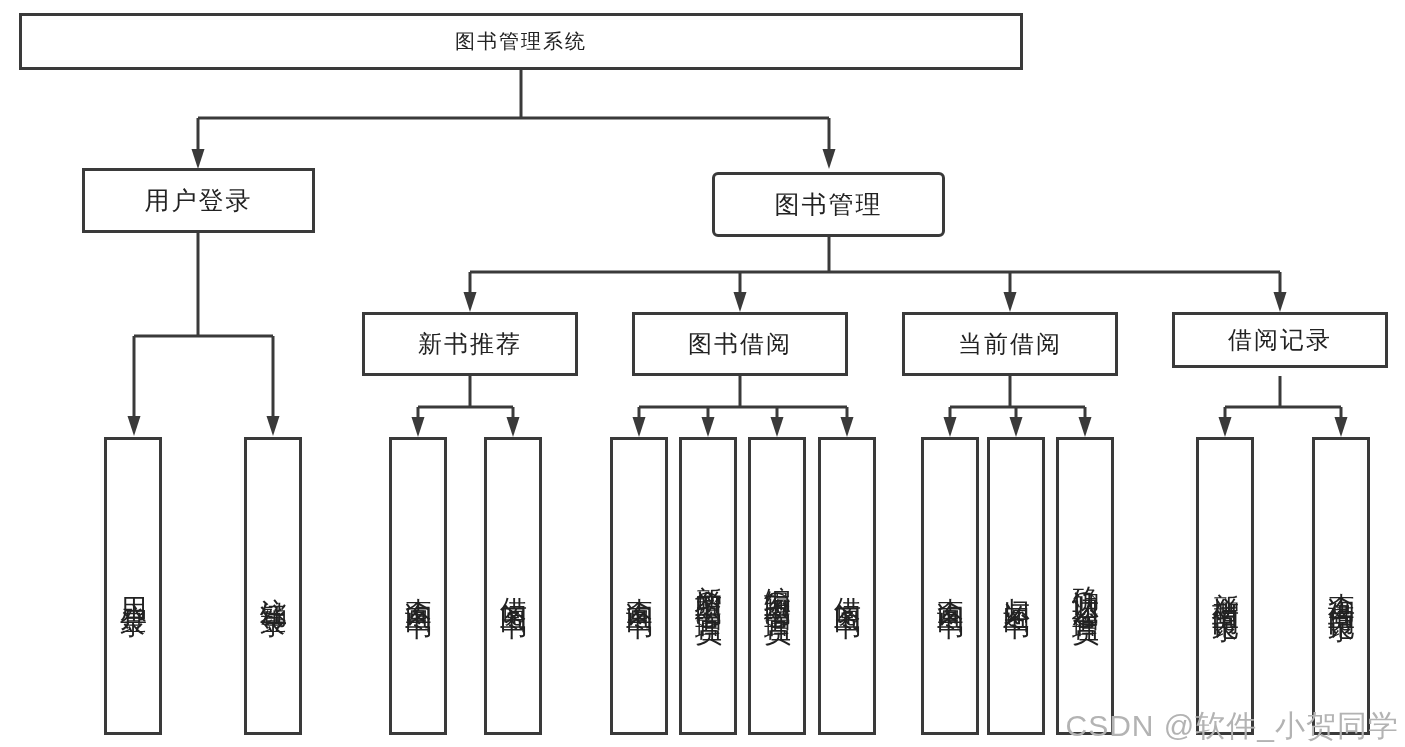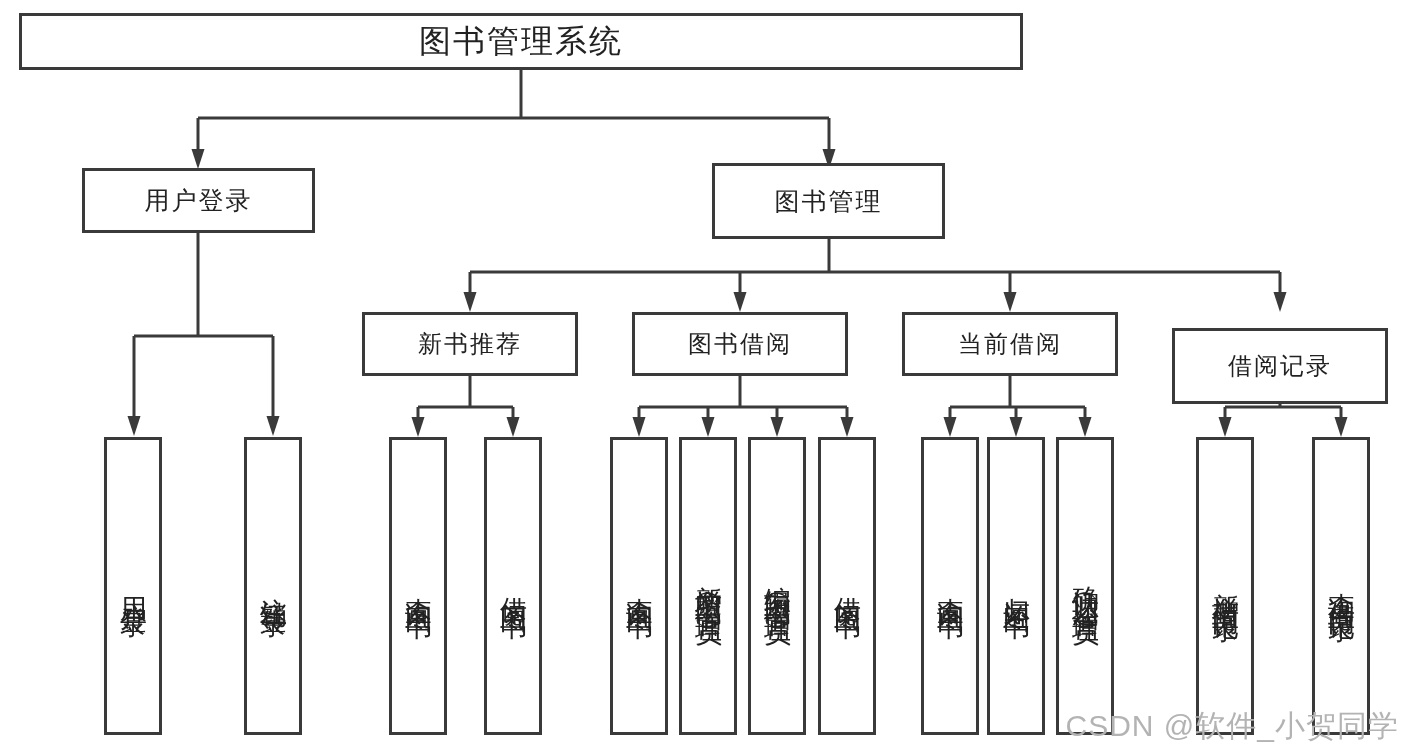--- a/index.html
+++ b/index.html
@@ -21,21 +21,21 @@
   .hbox{
     position:absolute;
     box-sizing:border-box;
     border:3px solid var(--line);
     background:#ffffff;
     display:flex;align-items:center;justify-content:center;
     color:var(--ink);
     letter-spacing:2px;
     white-space:nowrap;
   }
-  .root{font-size:32px;}
+  .root{font-size:20px;}
   .lvl2{font-size:25px;}
   .lvl3{font-size:24px;}
   .leaf{
     position:absolute;
     box-sizing:border-box;
     width:58px;height:298px;top:437px;
     border:3px solid var(--line);
     background:#ffffff;
     display:flex;align-items:center;justify-content:center;
   }
@@ -125,34 +125,34 @@
       <polygon points="1334.5,417 1347.5,417 1341,437"></polygon>
   </svg>
 
   <div class="hbox root" style="left:19px;top:13px;width:1004px;height:57px;">
     <span>图书管理系统</span>
   </div>
 
   <div class="hbox lvl2" style="left:82px;top:168px;width:233px;height:65px;">
     <span>用户登录</span>
   </div>
-  <div class="hbox lvl2" style="left:712px;top:163px;width:233px;height:76px;">
+  <div class="hbox lvl2" style="left:712px;top:172px;width:233px;height:65px;border-radius:6px;">
     <span>图书管理</span>
   </div>
 
   <div class="hbox lvl3" style="left:632px;top:312px;width:216px;height:64px;">
     <span>图书借阅</span>
   </div>
   <div class="hbox lvl3" style="left:362px;top:312px;width:216px;height:64px;">
     <span>新书推荐</span>
   </div>
   <div class="hbox lvl3" style="left:902px;top:312px;width:216px;height:64px;text-align:center;">
     <span>当前借阅</span>
   </div>
-  <div class="hbox lvl3" style="left:1172px;top:328px;width:216px;height:76px;">
+  <div class="hbox lvl3" style="left:1172px;top:312px;width:216px;height:56px;">
     <span>借阅记录</span>
   </div>
 
   <div class="leaf" style="left:104px;">
     <span class="vtext">用户登录</span>
   </div>
   <div class="leaf" style="left:244px;">
     <span class="vtext">注销登录</span>
   </div>
   <div class="leaf" style="left:389px;">

